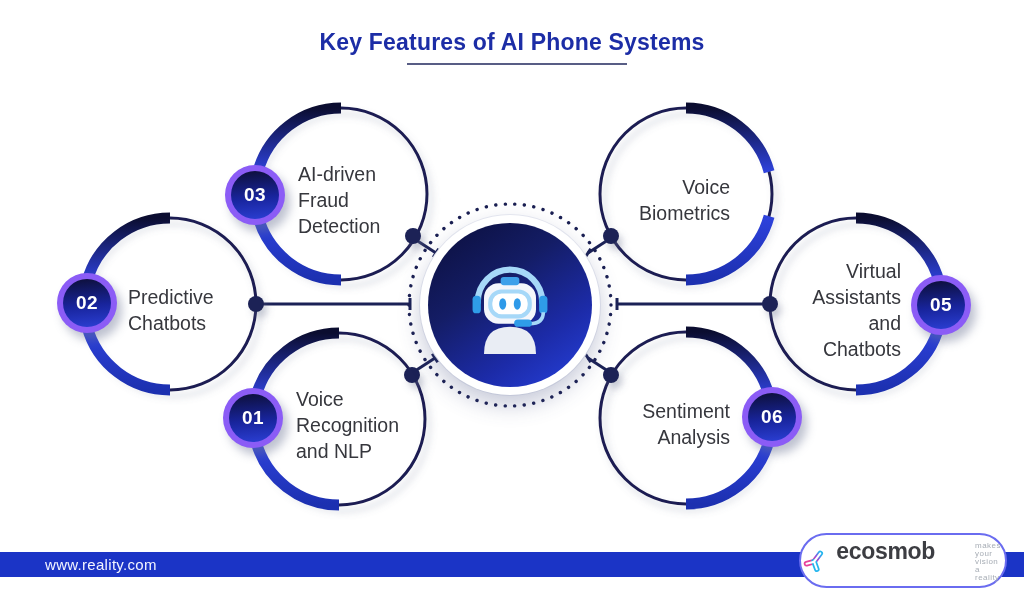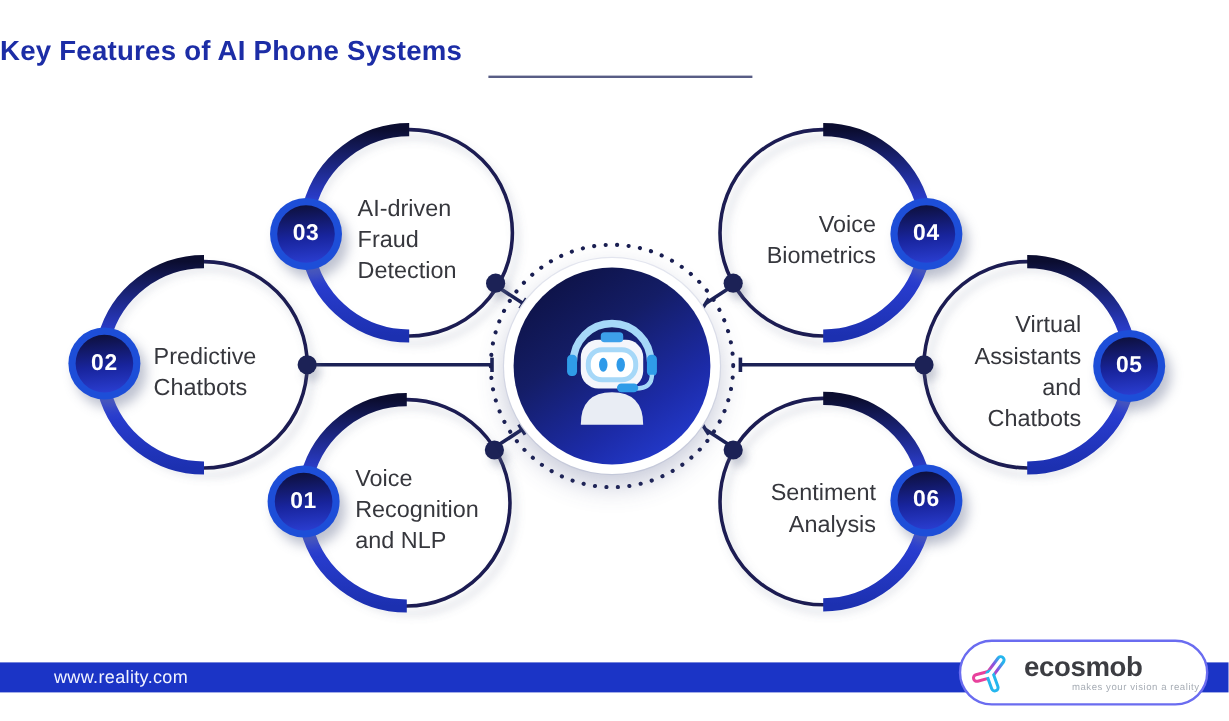--- a/index.html
+++ b/index.html
@@ -2,42 +2,42 @@
 <html><head>
 <meta charset="utf-8">
 <style>
   html,body{margin:0;padding:0;background:#ffffff;}
   .canvas{
     position:relative;width:1024px;height:601px;overflow:hidden;background:#ffffff;
     font-family:"Liberation Sans", sans-serif;
   }
   
   .title{
-    position:absolute;top:29px;left:0;width:100%;text-align:left;
+    position:absolute;top:29px;left:0;width:100%;text-align:center;
     font-size:23px;font-weight:bold;color:#1c2da6;letter-spacing:.2px;
   }
   .title-underline{
     position:absolute;top:63px;left:407px;width:220px;height:2px;background:#585d85;
   }
   
   .diagram-svg{position:absolute;left:0;top:0;}
   
   .center-wrap{
     position:absolute;left:420px;top:215px;width:180px;height:180px;border-radius:50%;
     background:#ffffff;box-shadow:0 10px 22px rgba(70,80,130,.30), 0 0 0 1px #eceef5;
     display:flex;align-items:center;justify-content:center;
   }
   .center-core{
     width:164px;height:164px;border-radius:50%;
     background:linear-gradient(145deg,#0b0e3a 0%,#141d66 38%,#1c2ba8 70%,#2742e0 100%);
     display:flex;align-items:center;justify-content:center;
   }
   
   .badge{
-    position:absolute;width:60px;height:60px;border-radius:50%;background:#1d4ed8;
+    position:absolute;width:60px;height:60px;border-radius:50%;background:#8b5cf6;
     box-shadow:5px 7px 10px rgba(110,120,150,.45);
     display:flex;align-items:center;justify-content:center;
   }
   .badge-inner{
     width:48px;height:48px;border-radius:50%;
     background:linear-gradient(175deg,#0d0f38 0%,#18249c 55%,#2b3fd4 100%);
     color:#ffffff;font-size:19px;font-weight:bold;letter-spacing:.5px;
     display:flex;align-items:center;justify-content:center;
   }
   
@@ -50,21 +50,21 @@
   .footer-bar{
     position:absolute;left:0;top:552px;width:1024px;height:25px;background:#1b34c6;
     display:flex;align-items:center;
   }
   .footer-url{color:#f2f4ff;font-size:15px;margin-left:45px;letter-spacing:.3px;}
   .logo-pill{
     position:absolute;left:799px;top:533px;width:208px;height:55px;border-radius:29px;
     background:#ffffff;border:2px solid #6a6cf0;box-sizing:border-box;
     display:flex;align-items:center;justify-content:center;gap:9px;
   }
-  .logo-textcol{display:flex;flex-direction:column;line-height:1;}
+  .logo-textcol{display:flex;flex-direction:row;line-height:1;}
   .logo-name{font-size:23px;font-weight:bold;color:#3c3d42;letter-spacing:-.3px;}
   .logo-tagline{font-size:8px;color:#a7adb5;letter-spacing:.45px;margin-top:2px;margin-left:40px;}
 </style>
 </head>
 <body>
 
 <div class="canvas">
 
   <svg class="diagram-svg" width="1024" height="601" viewBox="0 0 1024 601">
     <defs>
@@ -174,23 +174,20 @@
   </div>
 
   <div class="badge" style="left:223px;top:388px;">
     <div class="badge-inner">01</div>
   </div>
   <div class="badge" style="left:57px;top:273px;">
     <div class="badge-inner">02</div>
   </div>
   <div class="badge" style="left:225px;top:165px;">
     <div class="badge-inner">03</div>
-  </div>
-  <div class="badge" style="left:742px;top:165px;">
-    <div class="badge-inner">04</div>
   </div>
   <div class="badge" style="left:911px;top:275px;">
     <div class="badge-inner">05</div>
   </div>
   <div class="badge" style="left:742px;top:387px;">
     <div class="badge-inner">06</div>
   </div>
 
   <div class="feature-label" style="left:296px;top:386px;">Voice
 Recognition

